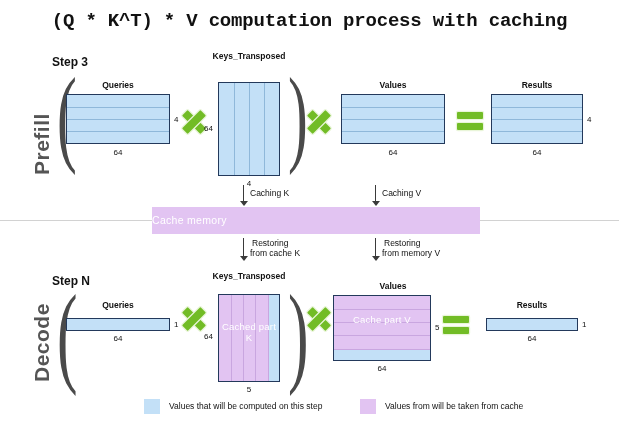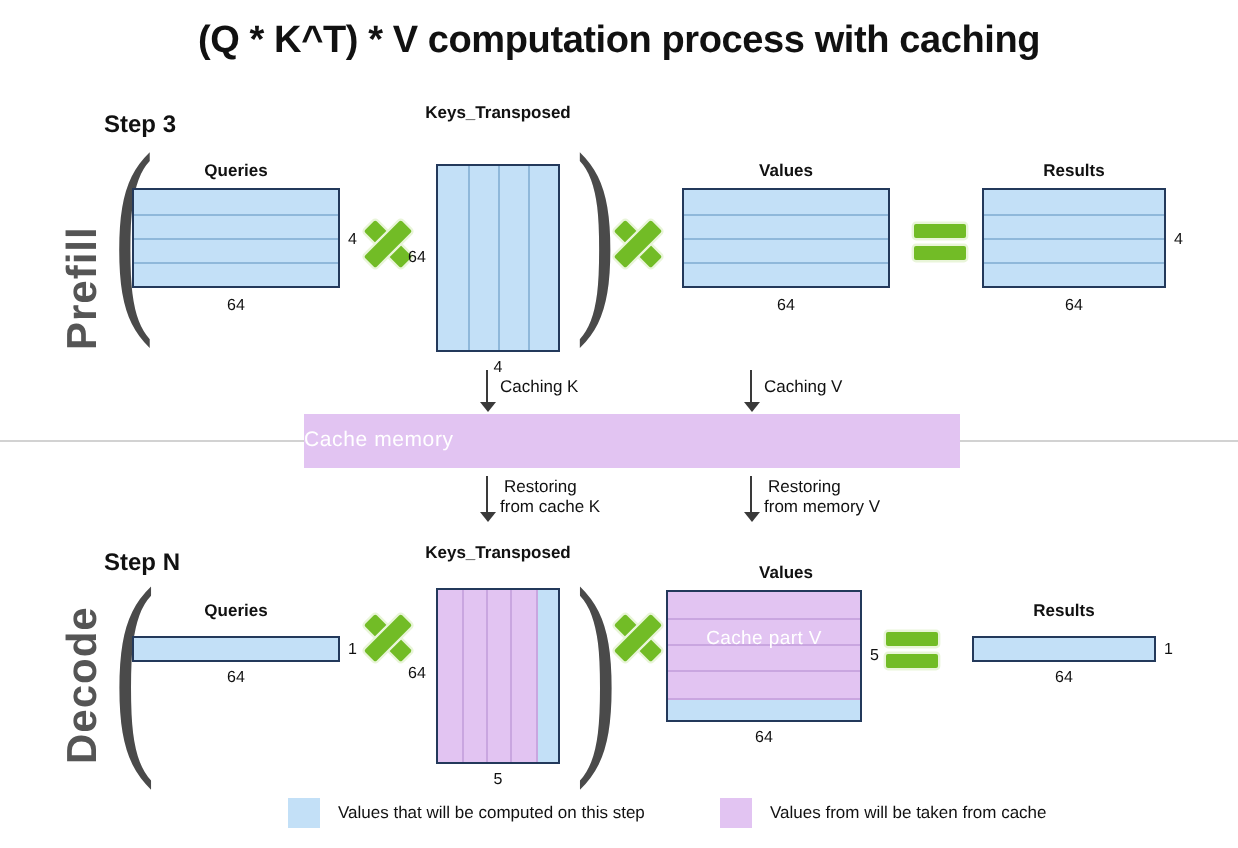--- a/index.html
+++ b/index.html
@@ -15,20 +15,21 @@
   .abs{position:absolute;}
 
   
   #title{
     left:0;top:10px;width:619px;
     text-align:center;
     font-size:19px;
     font-weight:700;
     letter-spacing:-0.2px;
     color:#111111;
+    font-family:Liberation Mono, monospace;
   }
 
   
   .sidelabel{
     font-size:21px;
     font-weight:700;
     color:#555555;
     transform-origin:left top;
     transform:rotate(-90deg);
     white-space:nowrap;
@@ -267,20 +268,21 @@
     <div class="matrix-title" style="left:0;top:0;width:100px;line-height:9px;">Keys_Transposed</div>
     <div class="matrix" style="left:19px;top:22px;width:62px;height:88px;">
       <div class="seg purple" style="left:0;top:0;width:49px;height:88px;"></div>
       <div class="seg blue" style="left:49px;top:0;width:13px;height:88px;"></div>
       <div class="stripes">
         <div class="vline" style="left:12px;background:#c9a6e0;"></div>
         <div class="vline" style="left:24px;background:#c9a6e0;"></div>
         <div class="vline" style="left:36px;background:#c9a6e0;"></div>
         <div class="vline" style="left:49px;background:#c9a6e0;"></div>
       </div>
+      <div class="incell" style="top:26px;">Cached part K</div>
     </div>
     <div class="dim" style="left:5px;top:60px;">64</div>
     <div class="dim" style="left:19px;top:113px;width:62px;text-align:center;">5</div>
   </div>
 
   <div class="xop" style="left:306px;top:306px;">
     <i></i>
       <i></i>
   </div>
 

